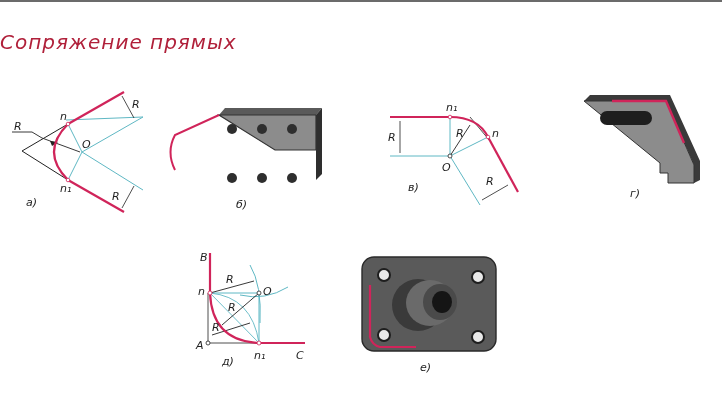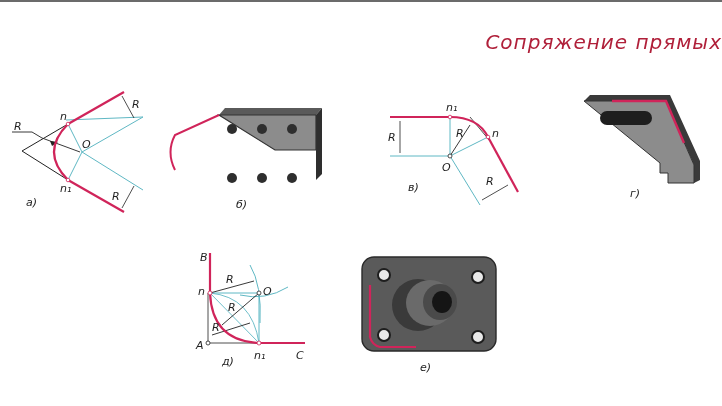--- a/index.html
+++ b/index.html
@@ -1,18 +1,18 @@
 <!DOCTYPE html>
 <html><head>
 <meta charset="utf-8">
 <style>
   html, body { margin: 0; padding: 0; }
   body { width: 722px; height: 406px; background: #ffffff; position: relative; overflow: hidden; font-family: "DejaVu Sans", sans-serif; }
   .topline { position: absolute; left: 0; top: 0; width: 722px; height: 2px; background: #6b6b6b; }
-  .title { position: absolute; left: 0; top: 30px; width: 722px; text-align: right; font-family: "DejaVu Sans", sans-serif; font-style: italic; font-size: 20px; letter-spacing: 1px; }
+  .title { position: absolute; left: 0; top: 30px; width: 722px; text-align: left; font-family: "DejaVu Sans", sans-serif; font-style: italic; font-size: 20px; letter-spacing: 1px; }
   .fig { position: absolute; }
   .fig svg { display: block; overflow: visible; }
   .lbl { font-family: "DejaVu Sans", sans-serif; font-style: italic; font-size: 11px; fill: #222; }
   .cap { font-family: "DejaVu Sans", sans-serif; font-style: italic; font-size: 11px; fill: #222; }
 </style>
 </head>
 <body>
 
 <div class="topline"></div>
 <div class="title" style="color:#b0203a">Сопряжение прямых</div>

